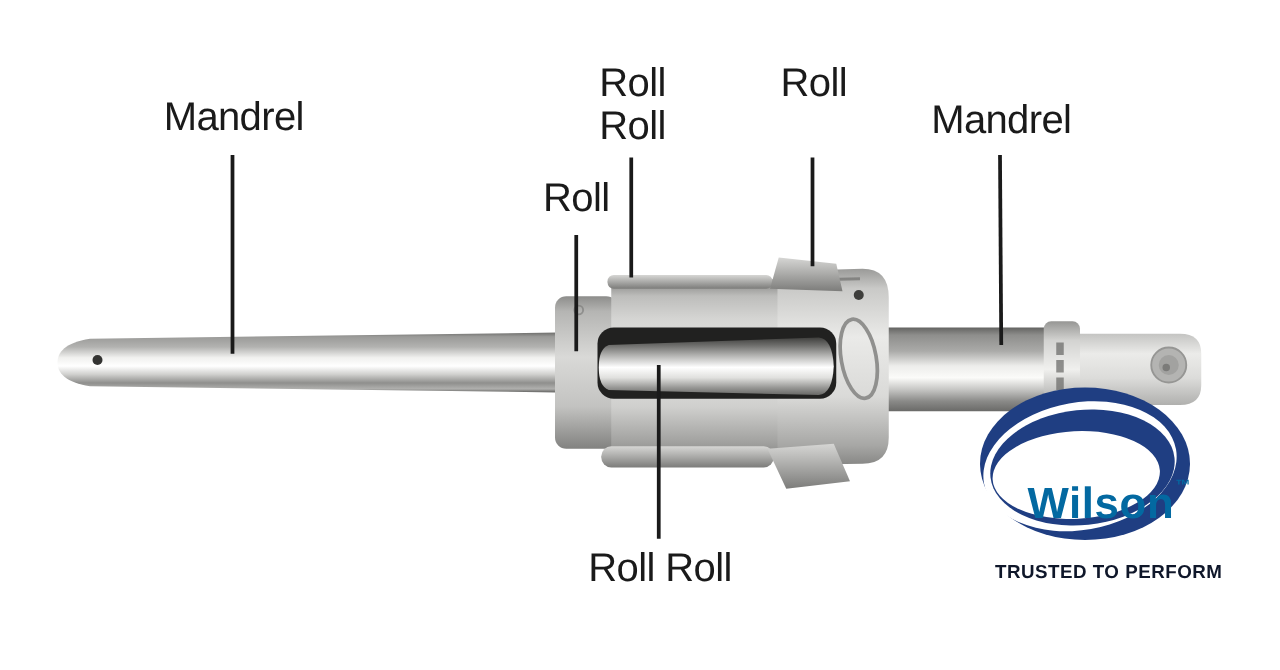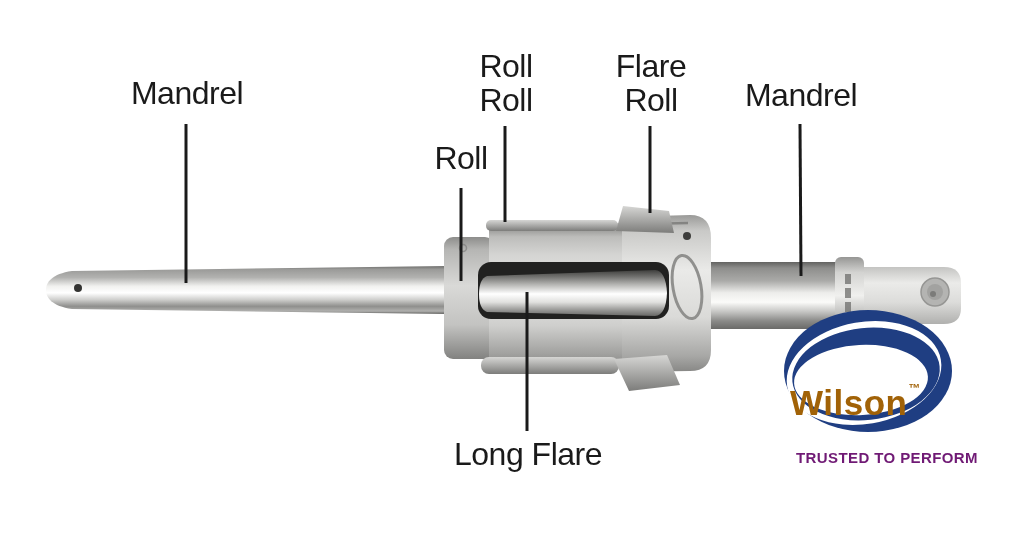--- a/index.html
+++ b/index.html
@@ -7,32 +7,32 @@
     position:relative;width:1024px;height:536px;overflow:hidden;
     background:#ffffff;font-family:Liberation Sans, sans-serif;
   }
   .stage svg{position:absolute;left:0;top:0;}
   .callout{
     position:absolute;transform:translateX(-50%);
     font-size:32px;line-height:34px;letter-spacing:-0.5px;
     color:#1a1a1a;text-align:center;white-space:nowrap;
   }
   .brand-text{
-    position:absolute;left:790px;top:383px;
-    font-size:35px;font-weight:bold;color:#a16207;letter-spacing:0.5px;
+    position:absolute;left:822px;top:383px;
+    font-size:35px;font-weight:bold;color:#0369a1;letter-spacing:0.5px;
     white-space:nowrap;
   }
   .brand-text .tm{
     font-size:12px;font-weight:bold;vertical-align:top;
     position:relative;top:-2px;left:1px;
   }
   .tagline{
     position:absolute;left:796px;top:449px;
     font-size:15px;font-weight:bold;letter-spacing:0.4px;
-    color:#701a75;white-space:nowrap;
+    color:#0f172a;white-space:nowrap;
   }
 </style>
 </head>
 <body>
 
 <div class="stage">
 
   <svg width="1024" height="536" viewBox="0 0 1024 536">
     <defs>
       <linearGradient id="gradMetal" x1="0" y1="0" x2="0" y2="1">
@@ -156,28 +156,27 @@
   </svg>
 
   <div class="callout" style="left:187px;top:76px">Mandrel</div>
 
   <div class="callout" style="left:506px;top:49px">
     <div>Roll</div>
     <div>Roll</div>
   </div>
 
   <div class="callout" style="left:651px;top:49px">
-    <div>Flare</div>
     <div>Roll</div>
   </div>
 
   <div class="callout" style="left:461px;top:141px">Roll</div>
 
   <div class="callout" style="left:801px;top:78px">Mandrel</div>
 
-  <div class="callout" style="left:528px;top:437px">Long Flare</div>
+  <div class="callout" style="left:528px;top:437px">Roll Roll</div>
 
   <div class="brand-text">
     <span>Wilson</span><span class="tm">™</span>
   </div>
   <div class="tagline">TRUSTED TO PERFORM</div>
 
 </div>
 
 </body></html>

